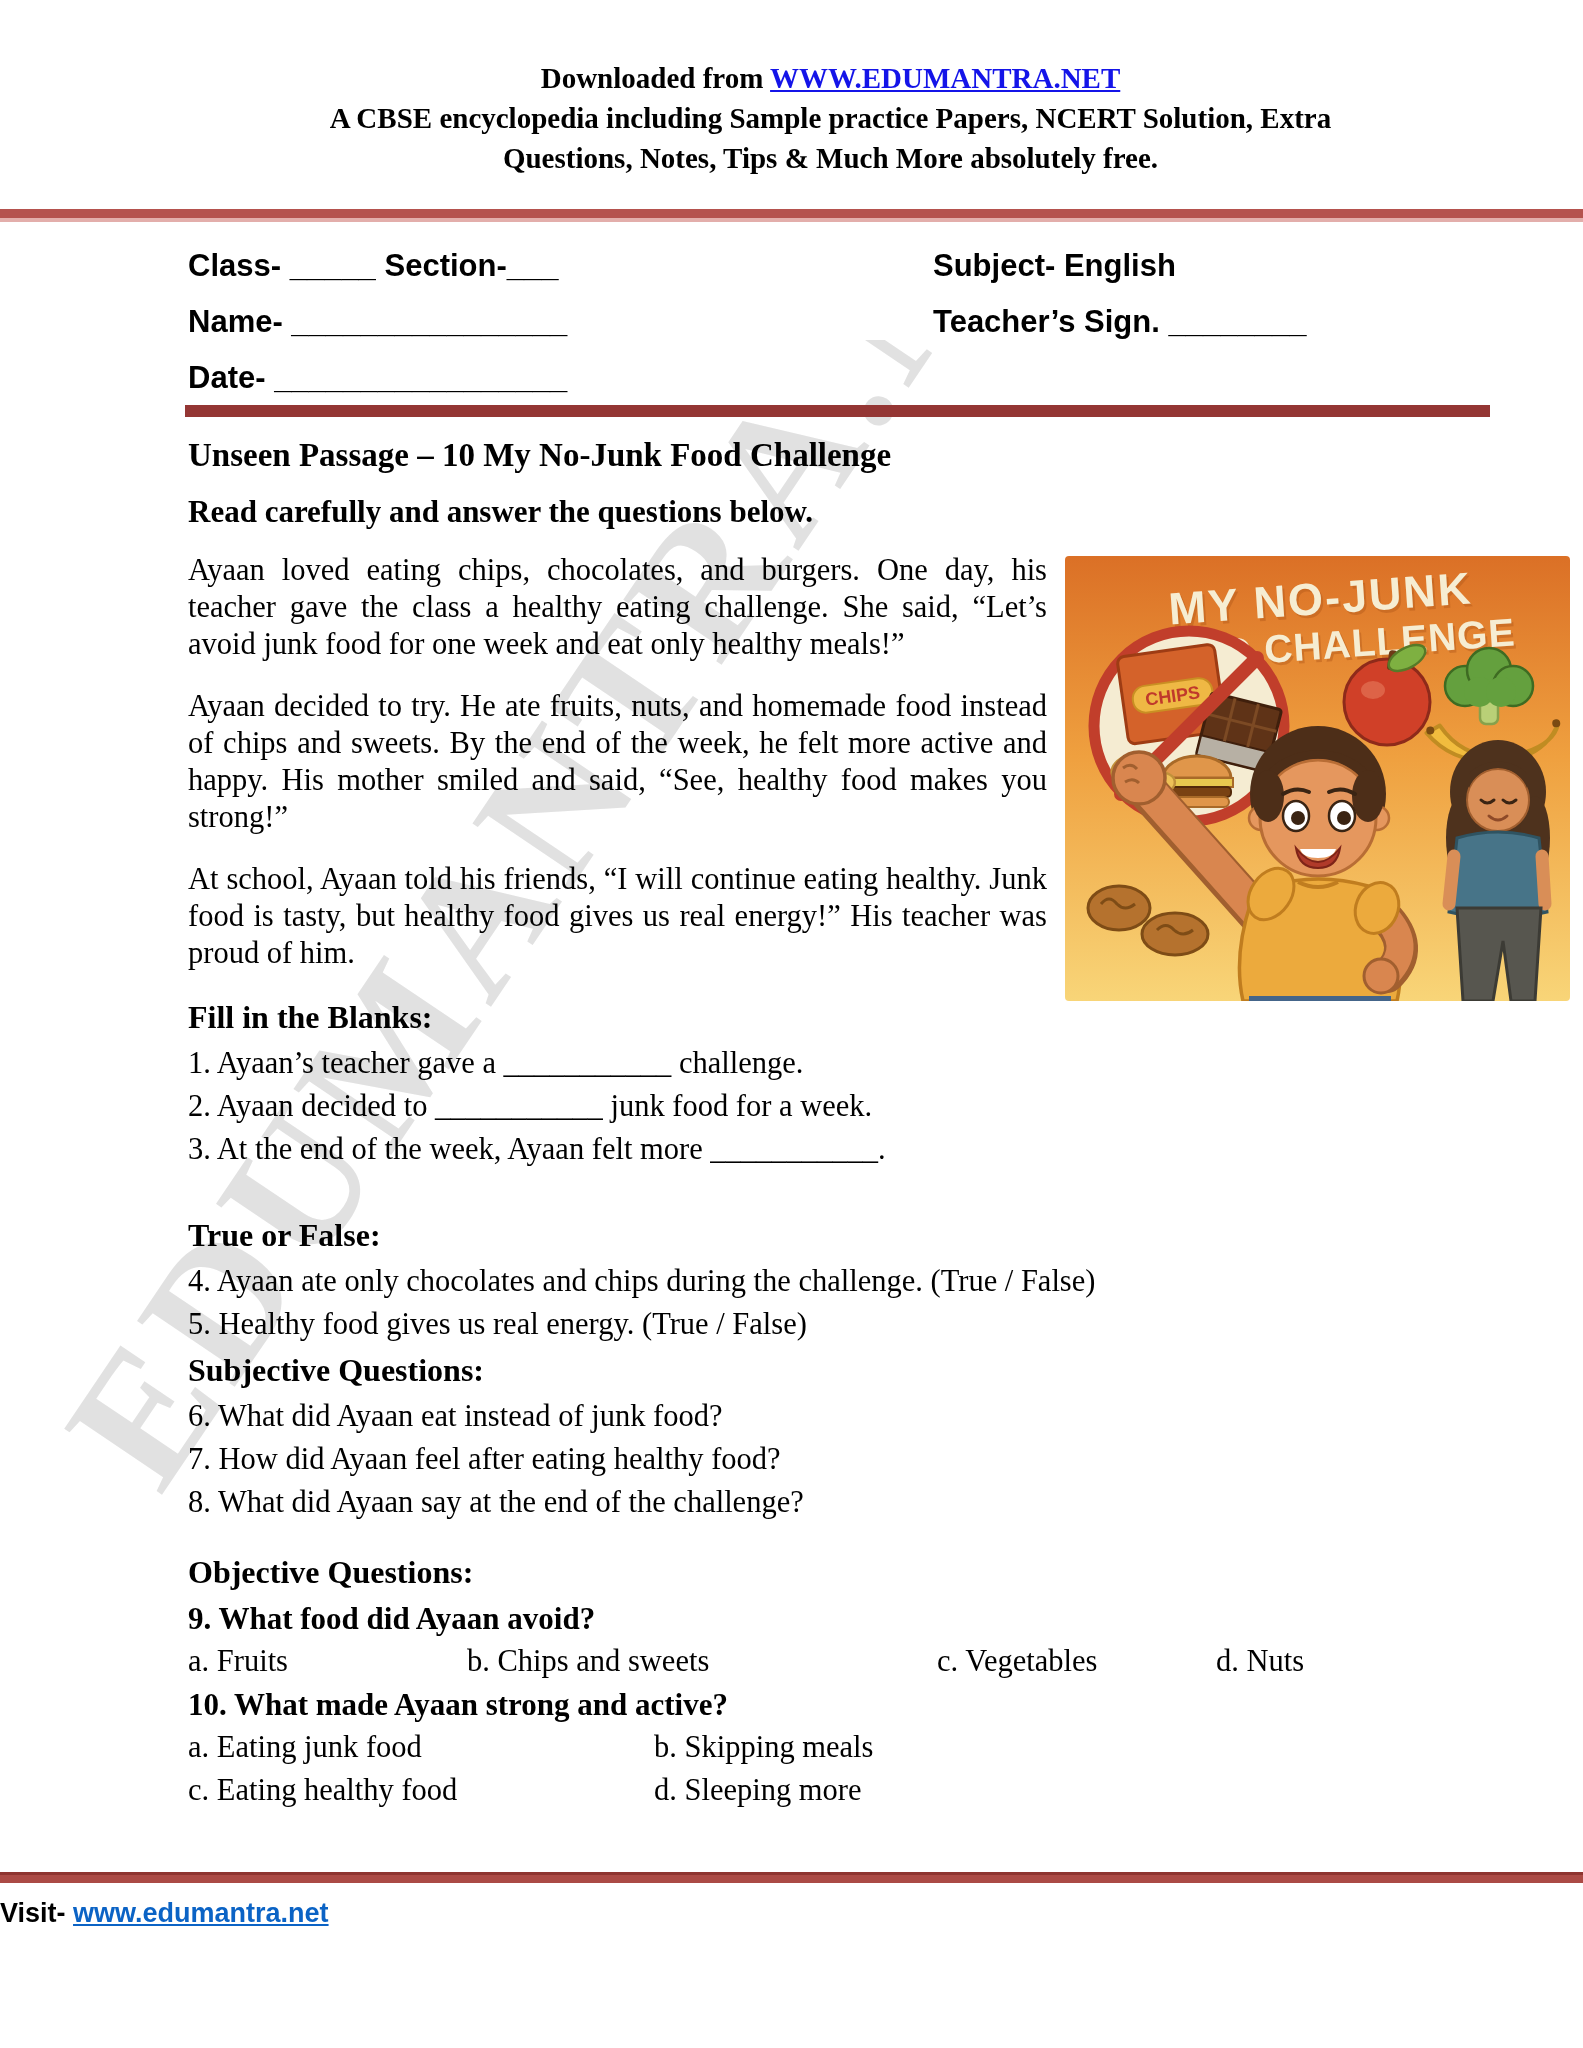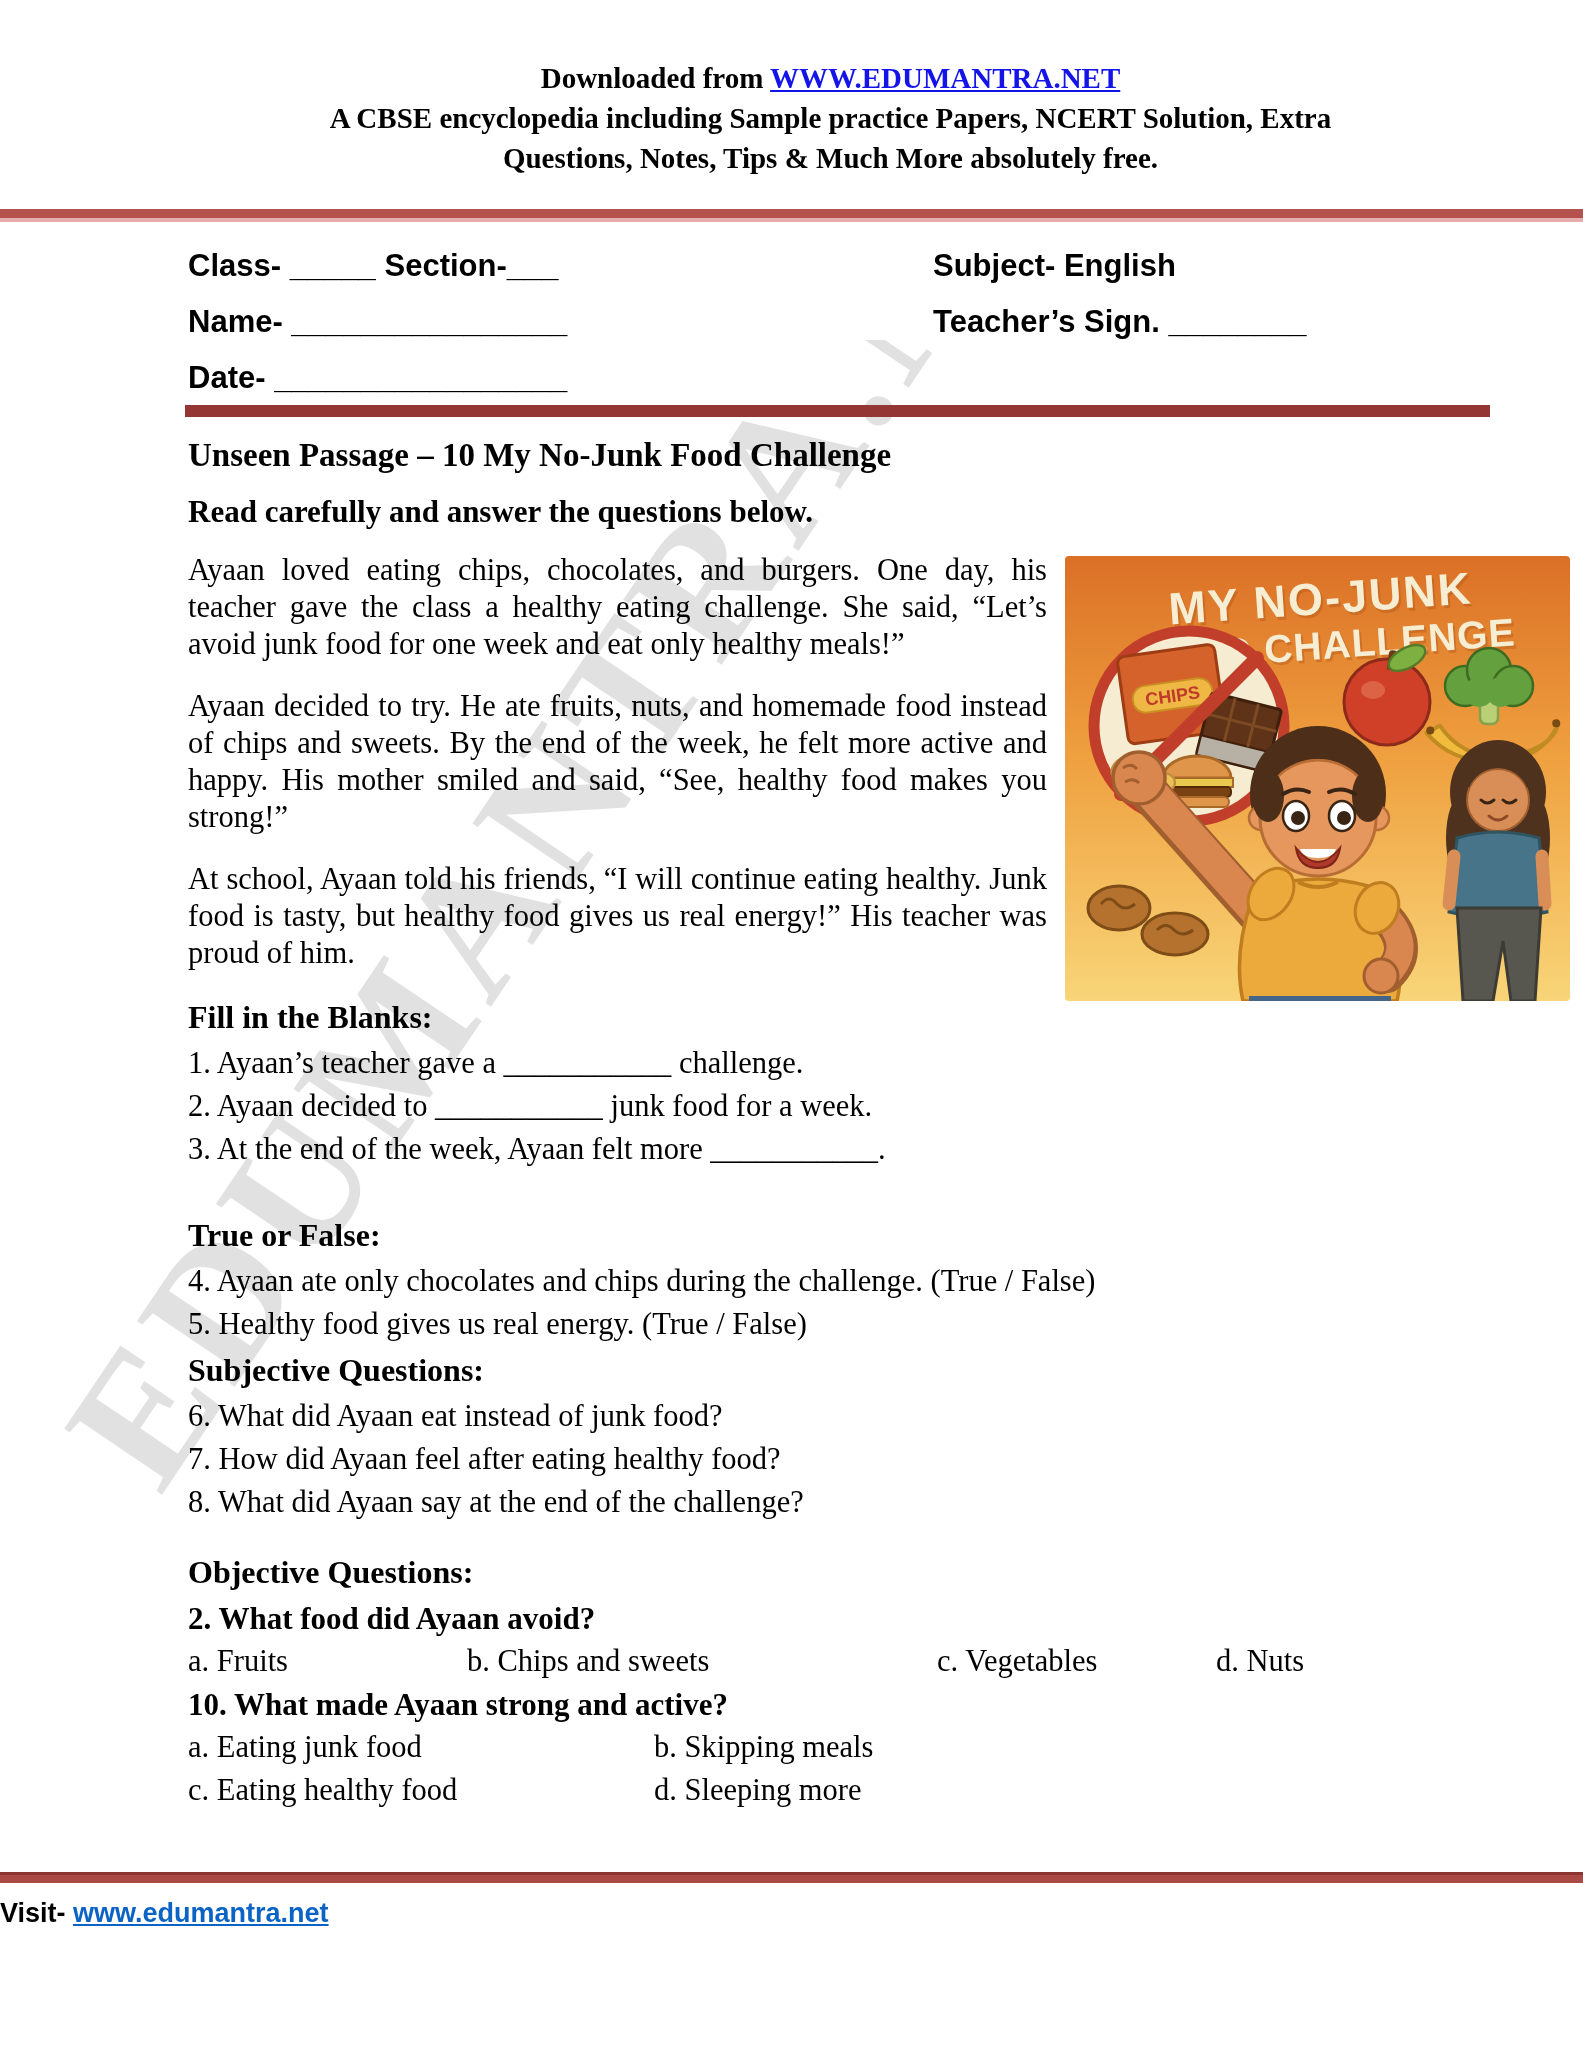--- a/index.html
+++ b/index.html
@@ -214,21 +214,21 @@
     <div class="sec-head mt-a">True or False:</div>
     <div class="q-item">4. Ayaan ate only chocolates and chips during the challenge. (True / False)</div>
     <div class="q-item">5. Healthy food gives us real energy. (True / False)</div>
 
     <div class="sec-head mt-c">Subjective Questions:</div>
     <div class="q-item">6. What did Ayaan eat instead of junk food?</div>
     <div class="q-item">7. How did Ayaan feel after eating healthy food?</div>
     <div class="q-item">8. What did Ayaan say at the end of the challenge?</div>
 
     <div class="sec-head mt-b">Objective Questions:</div>
-    <div class="q-bold">2. What food did Ayaan avoid?</div>
+    <div class="q-bold">9. What food did Ayaan avoid?</div>
     <div class="opt-row">
       <span class="w1">a. Fruits</span>
       <span class="w2">b. Chips and sweets</span>
       <span class="w3">c. Vegetables</span>
       <span>d. Nuts</span>
     </div>
     <div class="q-bold">10. What made Ayaan strong and active?</div>
     <div class="opt-row">
       <span class="cell">a. Eating junk food</span>
       <span>b. Skipping meals</span>

